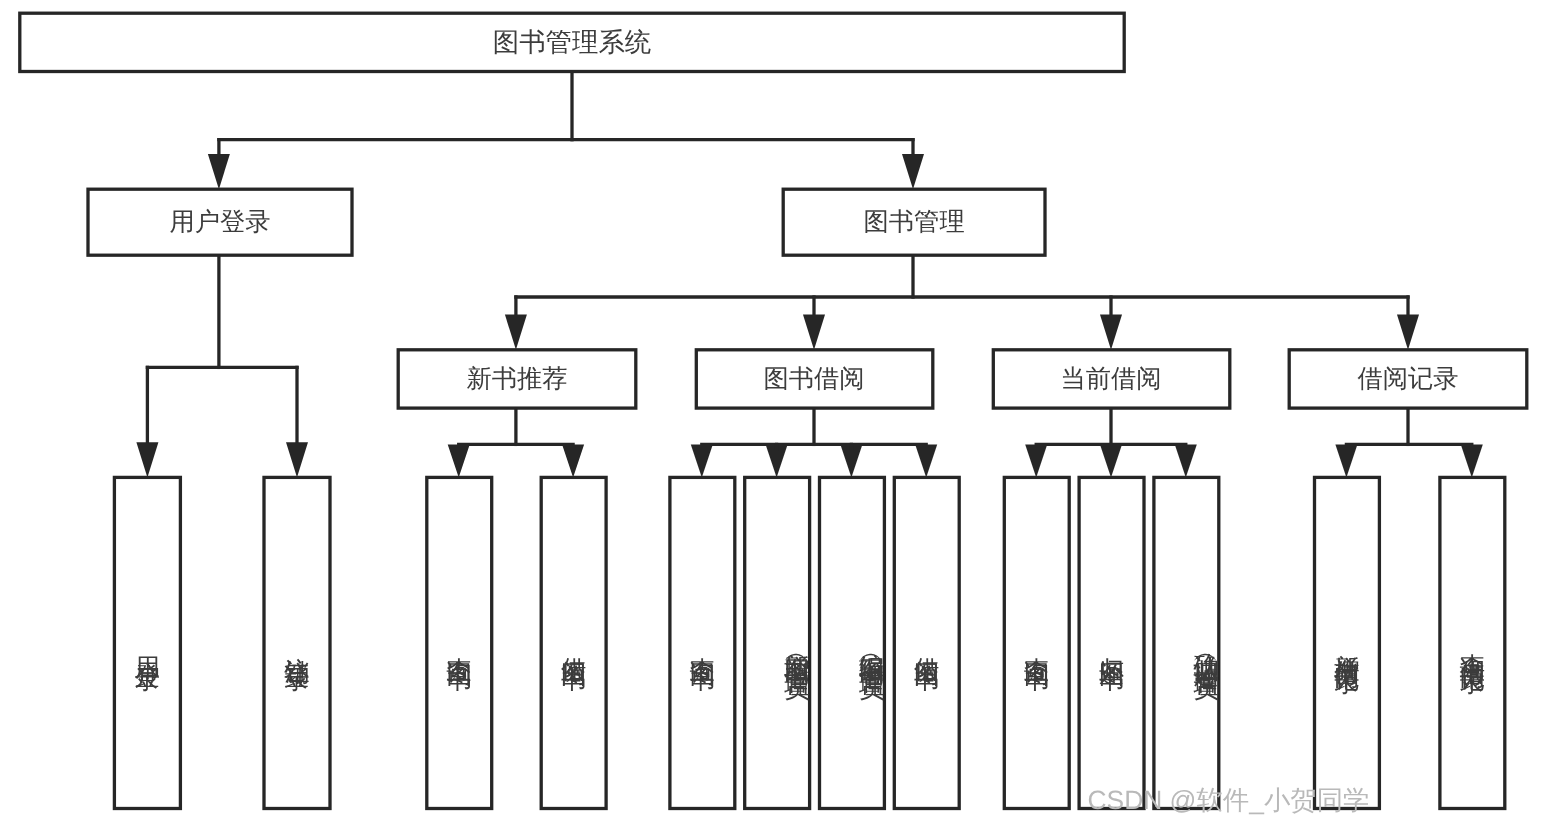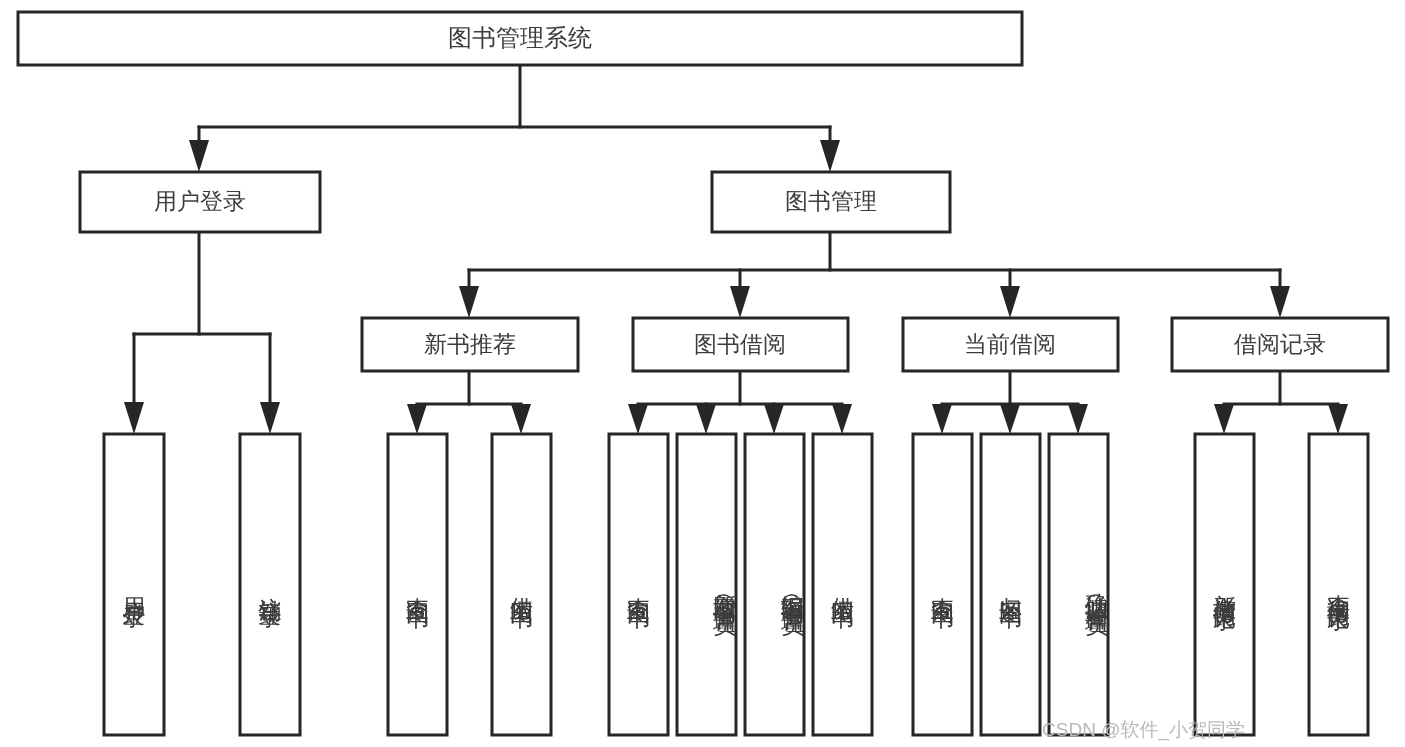--- a/index.html
+++ b/index.html
@@ -74,21 +74,21 @@
     pointer-events: none;
   }
   .vlabel.centered {
     align-items: center;
   }
   .watermark {
     position: absolute;
     right: 8px;
     bottom: 4px;
     font-family: "Liberation Sans", "DejaVu Sans", sans-serif;
-    font-size: 19px;
+    font-size: 24px;
     color: #b9b9b9;
     white-space: nowrap;
     pointer-events: none;
     padding-left: 28px;
   }
 </style>
 </head>
 <body>
 
 <div id="diagram-root">

